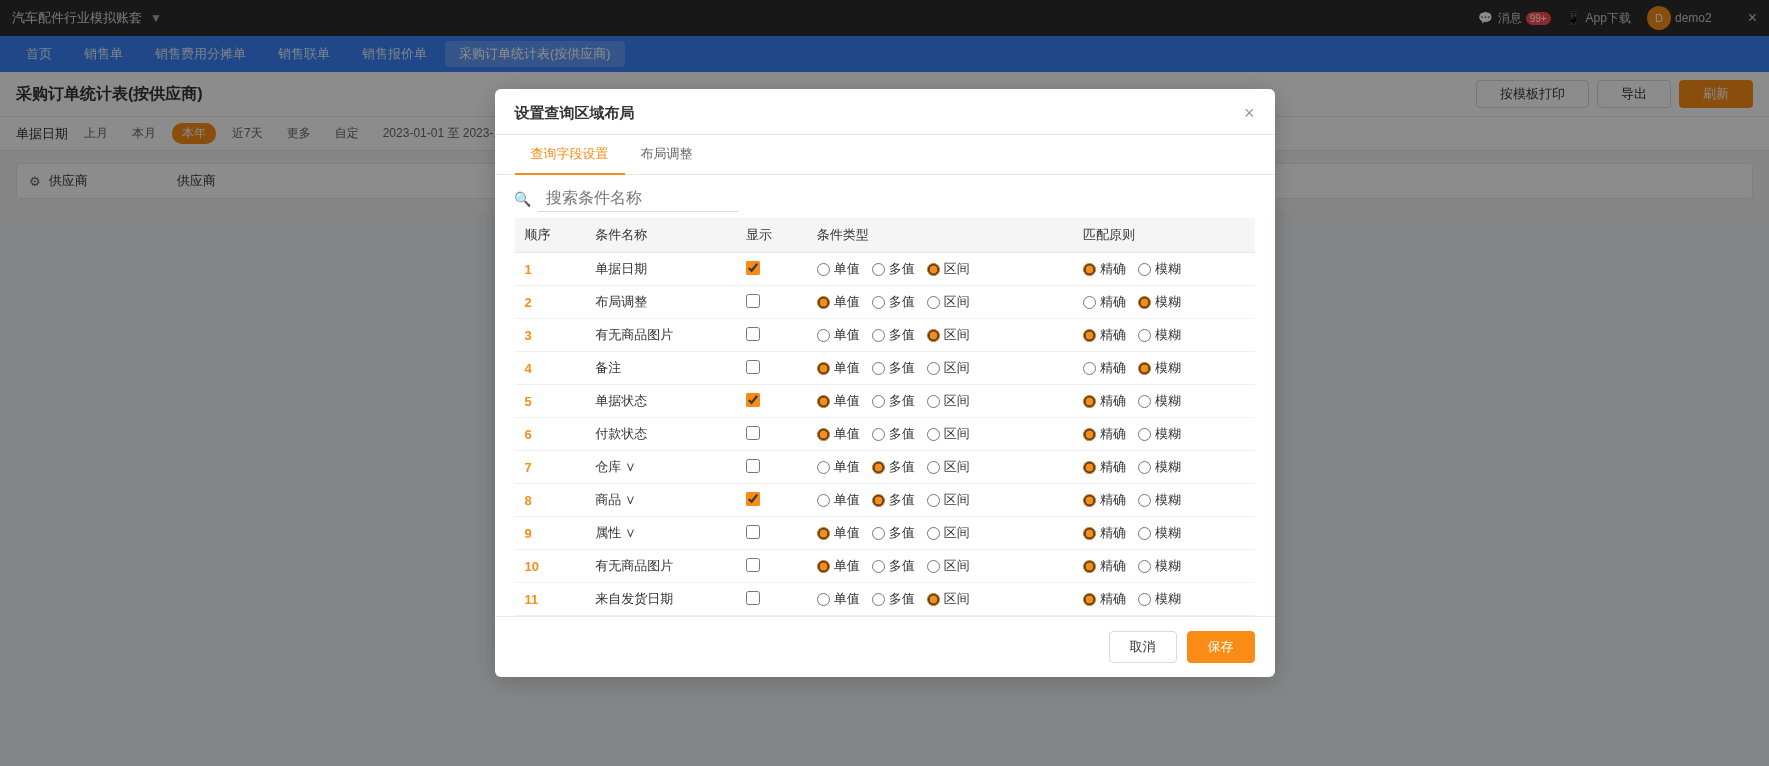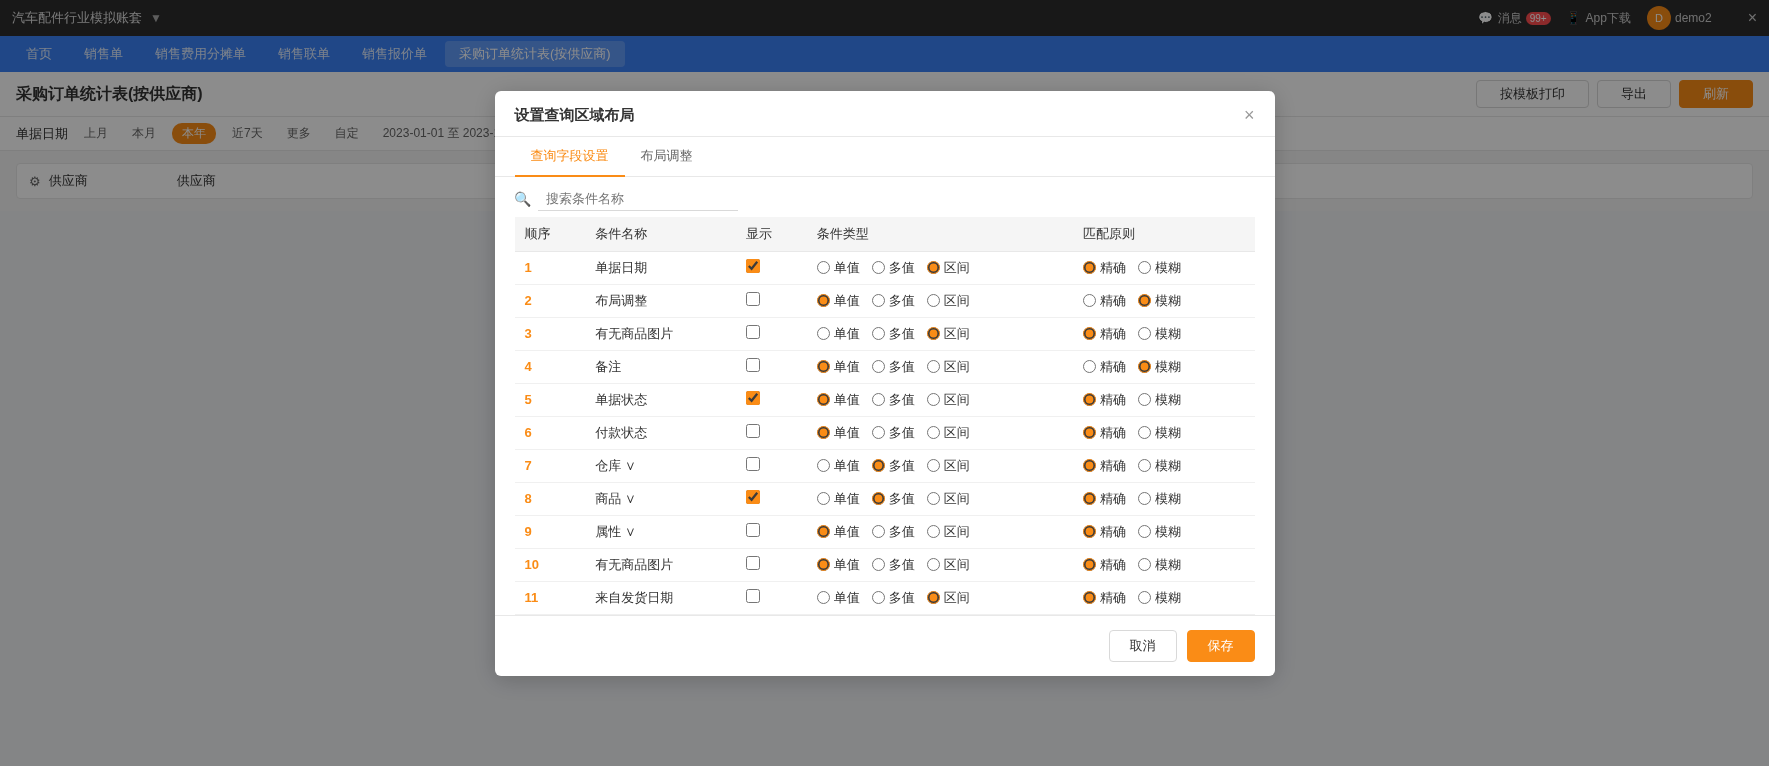--- a/index.html
+++ b/index.html
@@ -106,21 +106,21 @@
     .modal-search {
       padding: 10px 20px 6px;
       display: flex;
       align-items: center;
       gap: 6px;
     }
     .modal-search input {
       border: none;
       border-bottom: 1px solid #d9d9d9;
       padding: 4px 8px;
-      font-size: 13px;
+      font-size: 16px;
       width: 200px;
       outline: none;
       color: #333;
     }
     .search-icon-span { color: #999; font-size: 14px; }
 
     
     .modal-body {
       flex: 1;
       overflow-y: auto;

